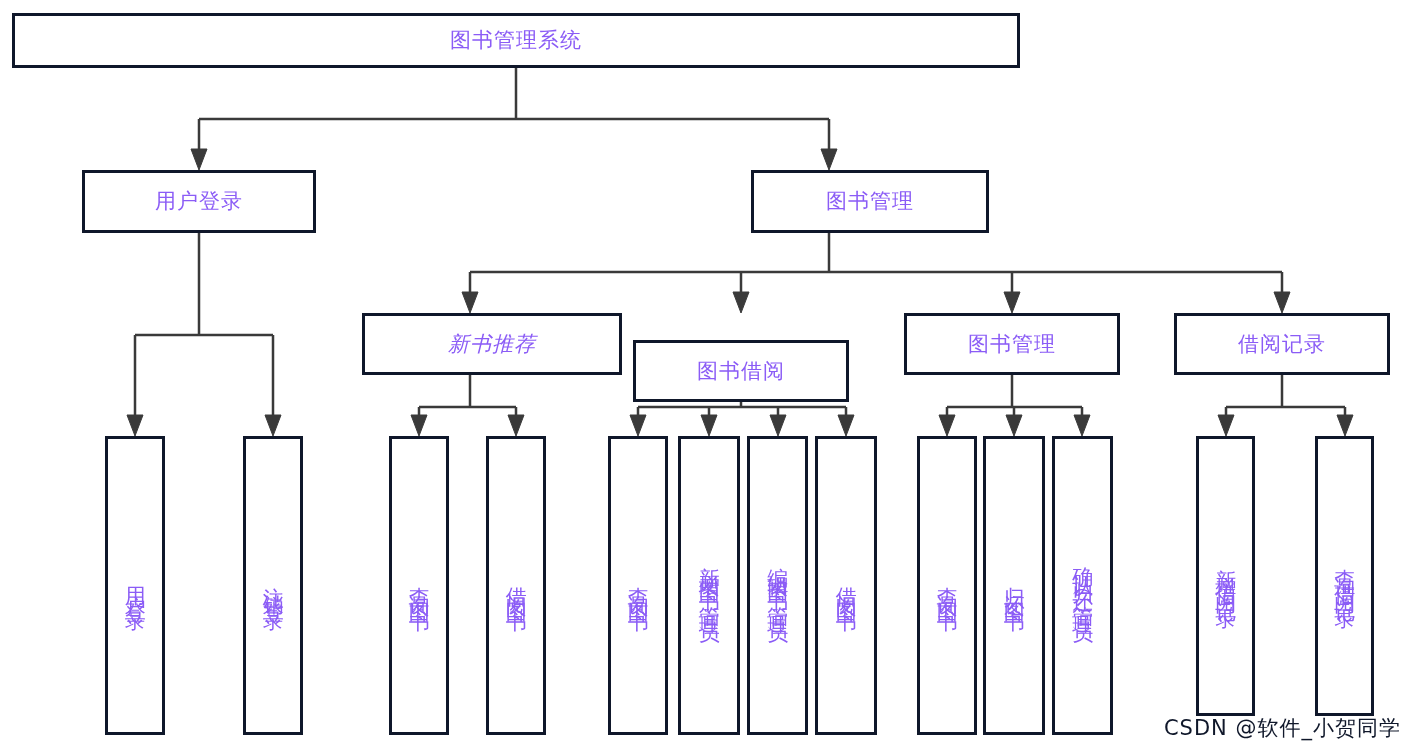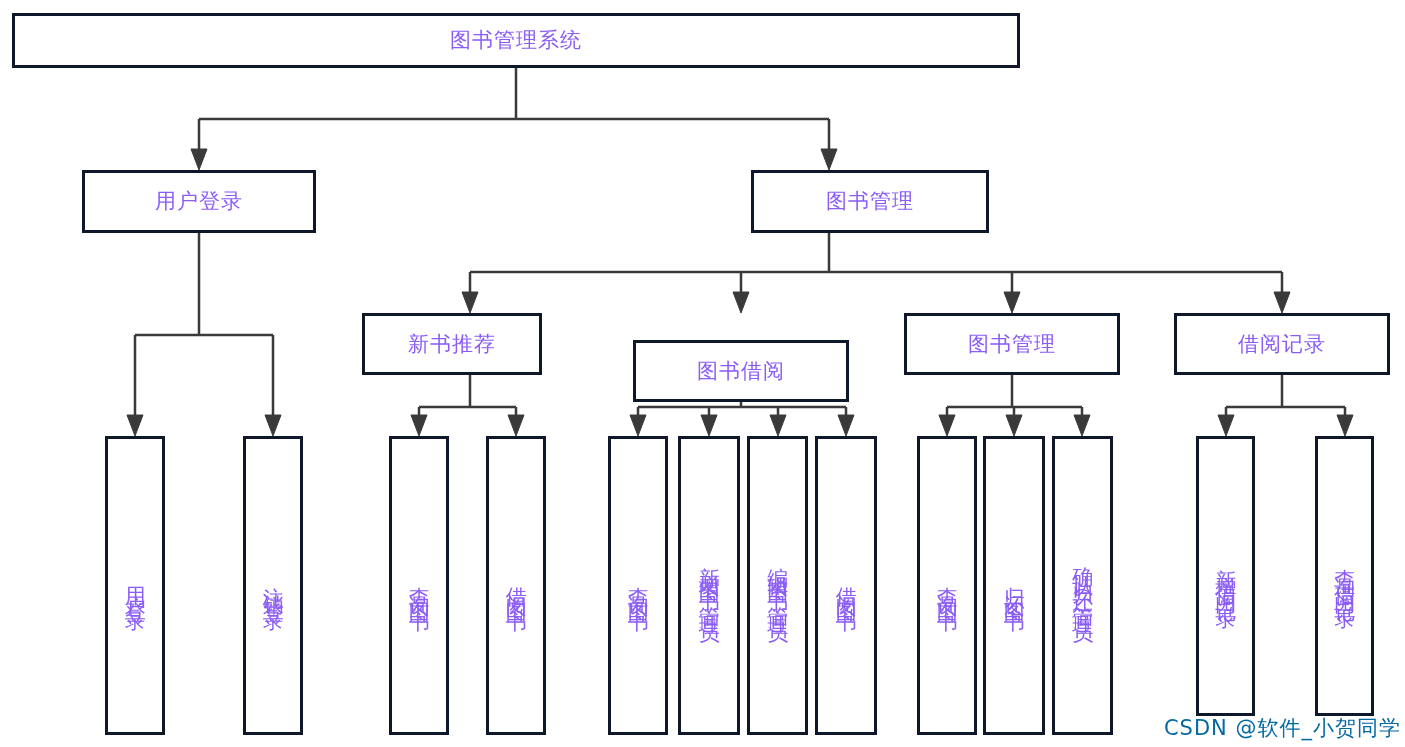--- a/index.html
+++ b/index.html
@@ -34,21 +34,21 @@
   .v-box {
     writing-mode: vertical-rl;
     text-orientation: mixed;
     letter-spacing: 8px;
     font-size: 21px;
   }
   .watermark {
     position: absolute;
     top: 714px;
     right: 4px;
-    color: #0369a1;
+    color: #0f172a;
     font-size: 21px;
     letter-spacing: 1px;
     white-space: nowrap;
     z-index: 5;
   }
 </style>
 </head>
 <body>
 
 <div class="canvas">
@@ -91,21 +91,21 @@
       <polygon points="1218,415 1234,415 1226,436"></polygon>
       <polygon points="1337,415 1353,415 1345,436"></polygon>
     </g>
   </svg>
 
   <div class="box h-box" style="left:12px; top:13px; width:1008px; height:55px;">图书管理系统</div>
 
   <div class="box h-box" style="left:82px; top:170px; width:234px; height:63px;">用户登录</div>
   <div class="box h-box" style="left:751px; top:170px; width:238px; height:63px;">图书管理</div>
 
-  <div class="box h-box" style="left:362px; top:313px; width:180px; height:62px;">新书推荐</div>
+  <div class="box h-box" style="left:362px; top:313px; width:260px; height:62px;font-style:italic;">新书推荐</div>
   <div class="box h-box" style="left:633px; top:313px; width:216px; height:62px;margin-top:27px;">图书借阅</div>
   <div class="box h-box" style="left:904px; top:313px; width:216px; height:62px;">图书管理</div>
   <div class="box h-box" style="left:1174px; top:313px; width:216px; height:62px;">借阅记录</div>
 
   <div class="box v-box" style="left:105px; top:436px; width:60px; height:299px;">用户登录</div>
   <div class="box v-box" style="left:243px; top:436px; width:60px; height:299px;">注销登录</div>
 
   <div class="box v-box" style="left:389px; top:436px; width:60px; height:299px;">查询图书</div>
   <div class="box v-box" style="left:486px; top:436px; width:60px; height:299px;">借阅图书</div>
 

